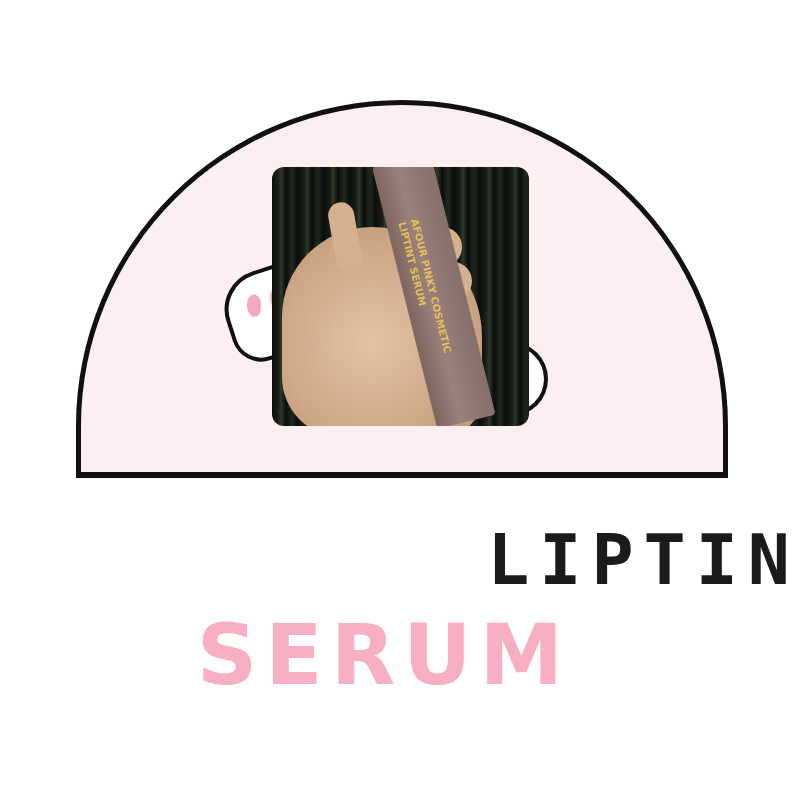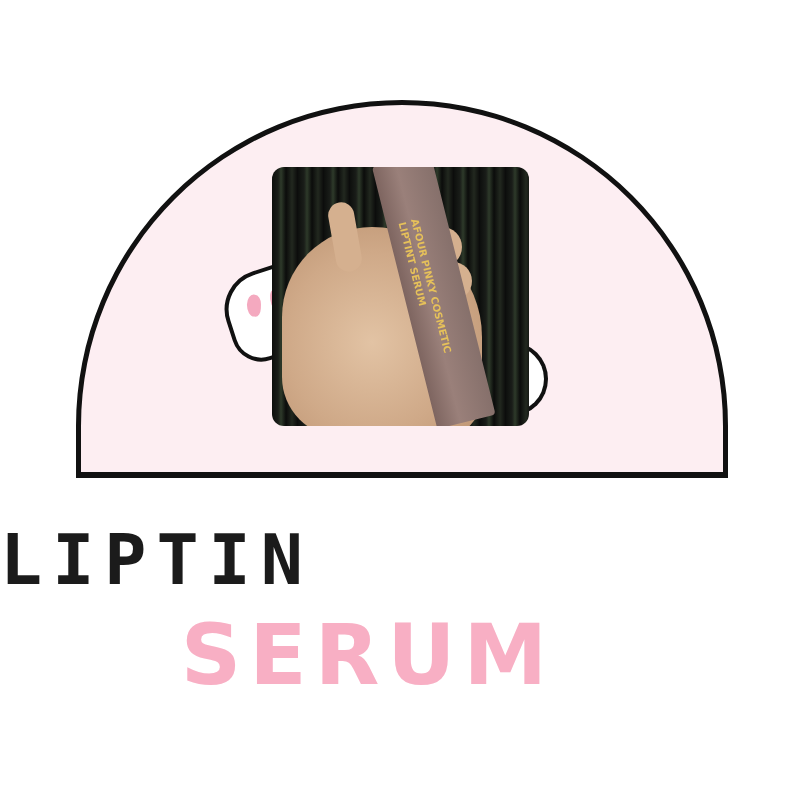--- a/index.html
+++ b/index.html
@@ -11,22 +11,22 @@
     border-radius:40px 10px 10px 30px; transform:rotate(-18deg); }
   .blob-left .spot1 { position:absolute; left:20px; top:18px; width:14px; height:22px; background:#f4a9bf; border-radius:50% 50% 40% 60%; transform:rotate(20deg); }
   .blob-left .spot2 { position:absolute; left:44px; top:20px; width:12px; height:26px; background:#f4a9bf; border-radius:50%; }
   .blob-right { position:absolute; left:500px; top:342px; width:44px; height:66px; background:#fff; border:4px solid #111; border-radius:0 40px 40px 0; border-left:none; }
   .photo { position:absolute; left:272px; top:167px; width:257px; height:259px; border-radius:12px; overflow:hidden;
     background:repeating-linear-gradient(90deg,#0d0f0d 0px,#1a1d19 6px,#2e3a2a 9px,#0b0c0b 14px,#22281f 20px,#0a0a0a 26px); }
   .photo .hand { position:absolute; left:10px; top:60px; width:200px; height:210px; background:radial-gradient(ellipse at 45% 55%, #e2c3a4 0%, #cfa988 55%, #b98f6d 100%); border-radius:90px 110px 40px 60px; }
   .photo .finger { position:absolute; background:#d5b08f; border-radius:30px; }
   .photo .tube { position:absolute; left:100px; top:0px; width:60px; height:270px; background:linear-gradient(90deg,#7e6560,#9a807a 40%,#86706b); transform:rotate(-14deg); transform-origin:top left; border-radius:4px; }
   .photo .tube-label { position:absolute; left:110px; top:60px; width:40px; height:190px; transform:rotate(-14deg); color:#e6c15a; font-size:10px; font-weight:bold; writing-mode:vertical-rl; transform-origin:top left; line-height:13px; font-family:"DejaVu Sans", sans-serif; }
-  .title1 { position:absolute; left:0; width:800px; top:520px; text-align:left; font-family:"DejaVu Sans Mono", monospace; font-weight:bold; font-size:70px; letter-spacing:10px; color:#1b1b1b; line-height:80px; }
-  .title2 { position:absolute; left:0; width:736px; top:610px; text-align:center; font-family:"DejaVu Sans", sans-serif; font-weight:bold; font-size:84px; letter-spacing:8px; color:#f8afc4; line-height:90px; }
+  .title1 { position:absolute; left:0; width:800px; top:520px; text-align:right; font-family:"DejaVu Sans Mono", monospace; font-weight:bold; font-size:70px; letter-spacing:10px; color:#1b1b1b; line-height:80px; }
+  .title2 { position:absolute; left:16px; width:736px; top:610px; text-align:center; font-family:"DejaVu Sans", sans-serif; font-weight:bold; font-size:84px; letter-spacing:8px; color:#f8afc4; line-height:90px; }
 </style>
 </head>
 <body>
 
 <div class="badge"></div>
 <div class="blob-left">
   <div class="spot1"></div>
   <div class="spot2"></div>
 </div>
 <div class="blob-right"></div>

